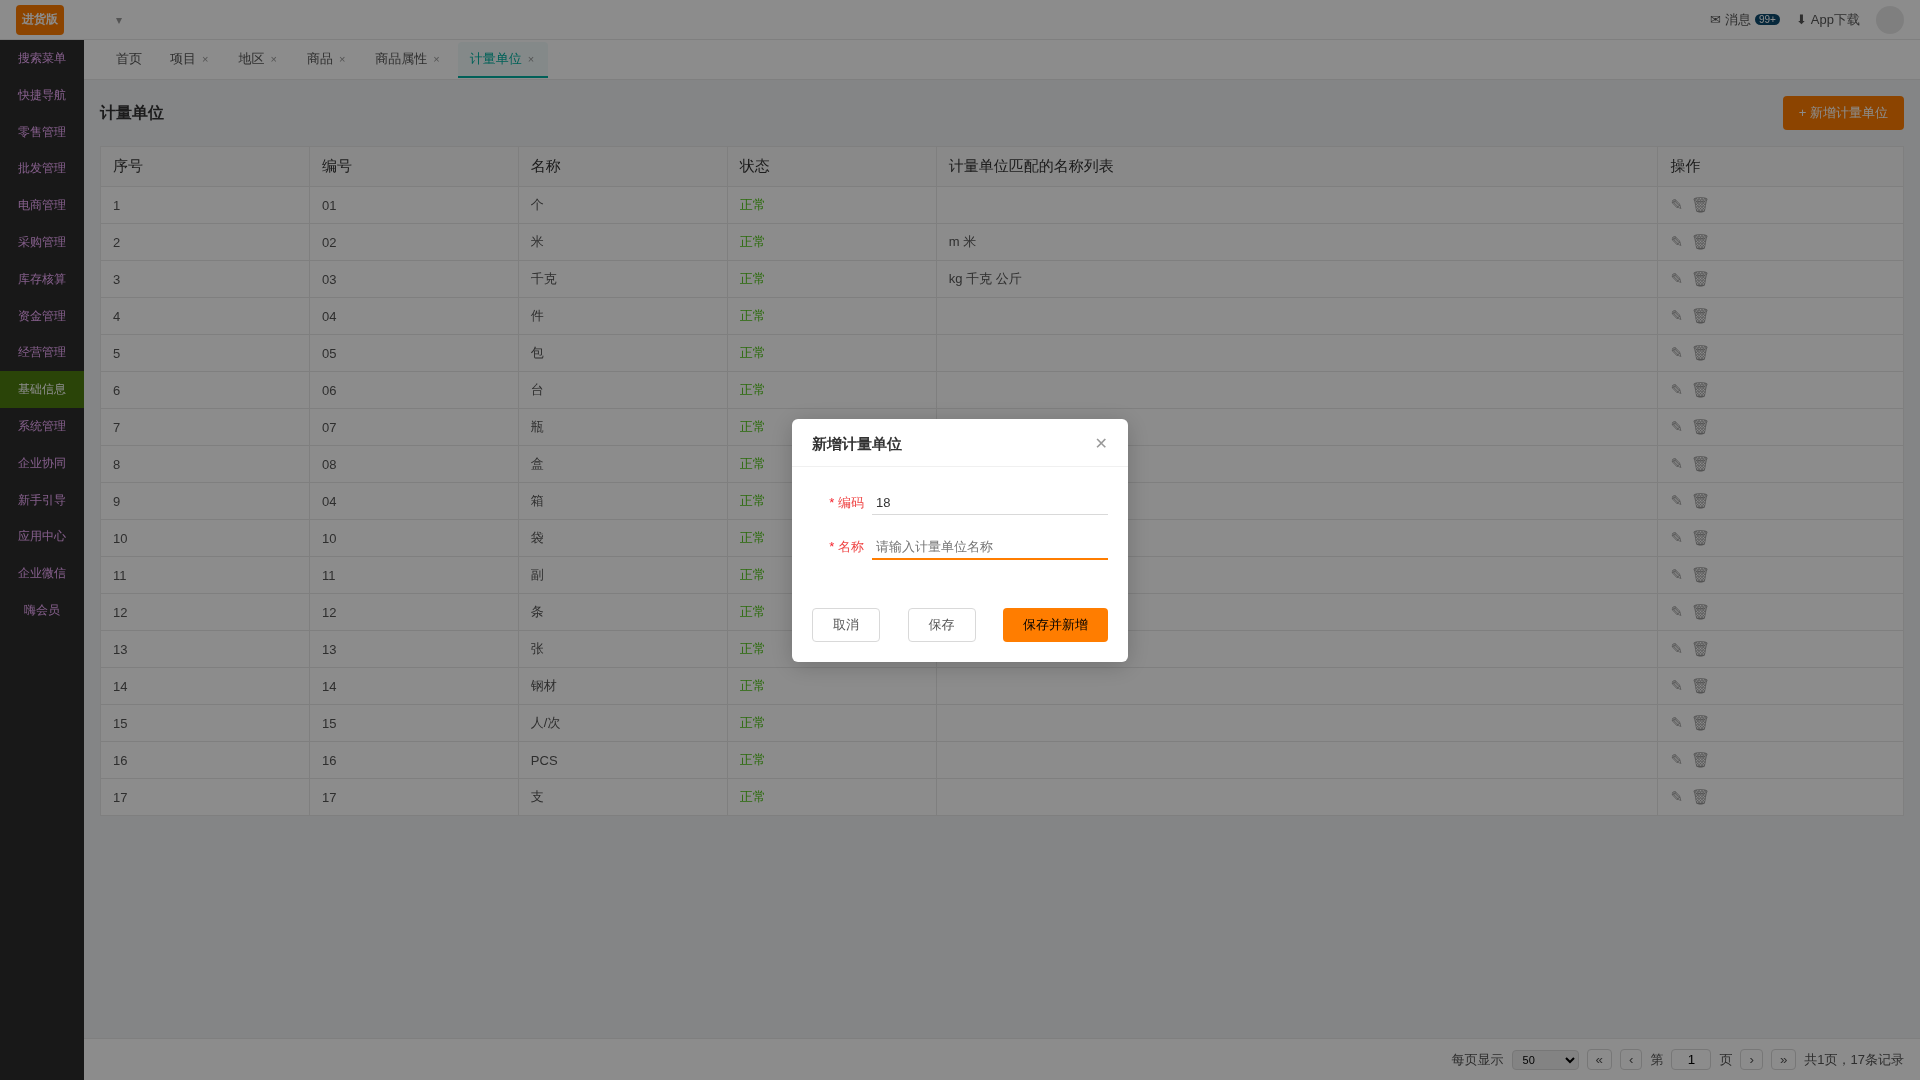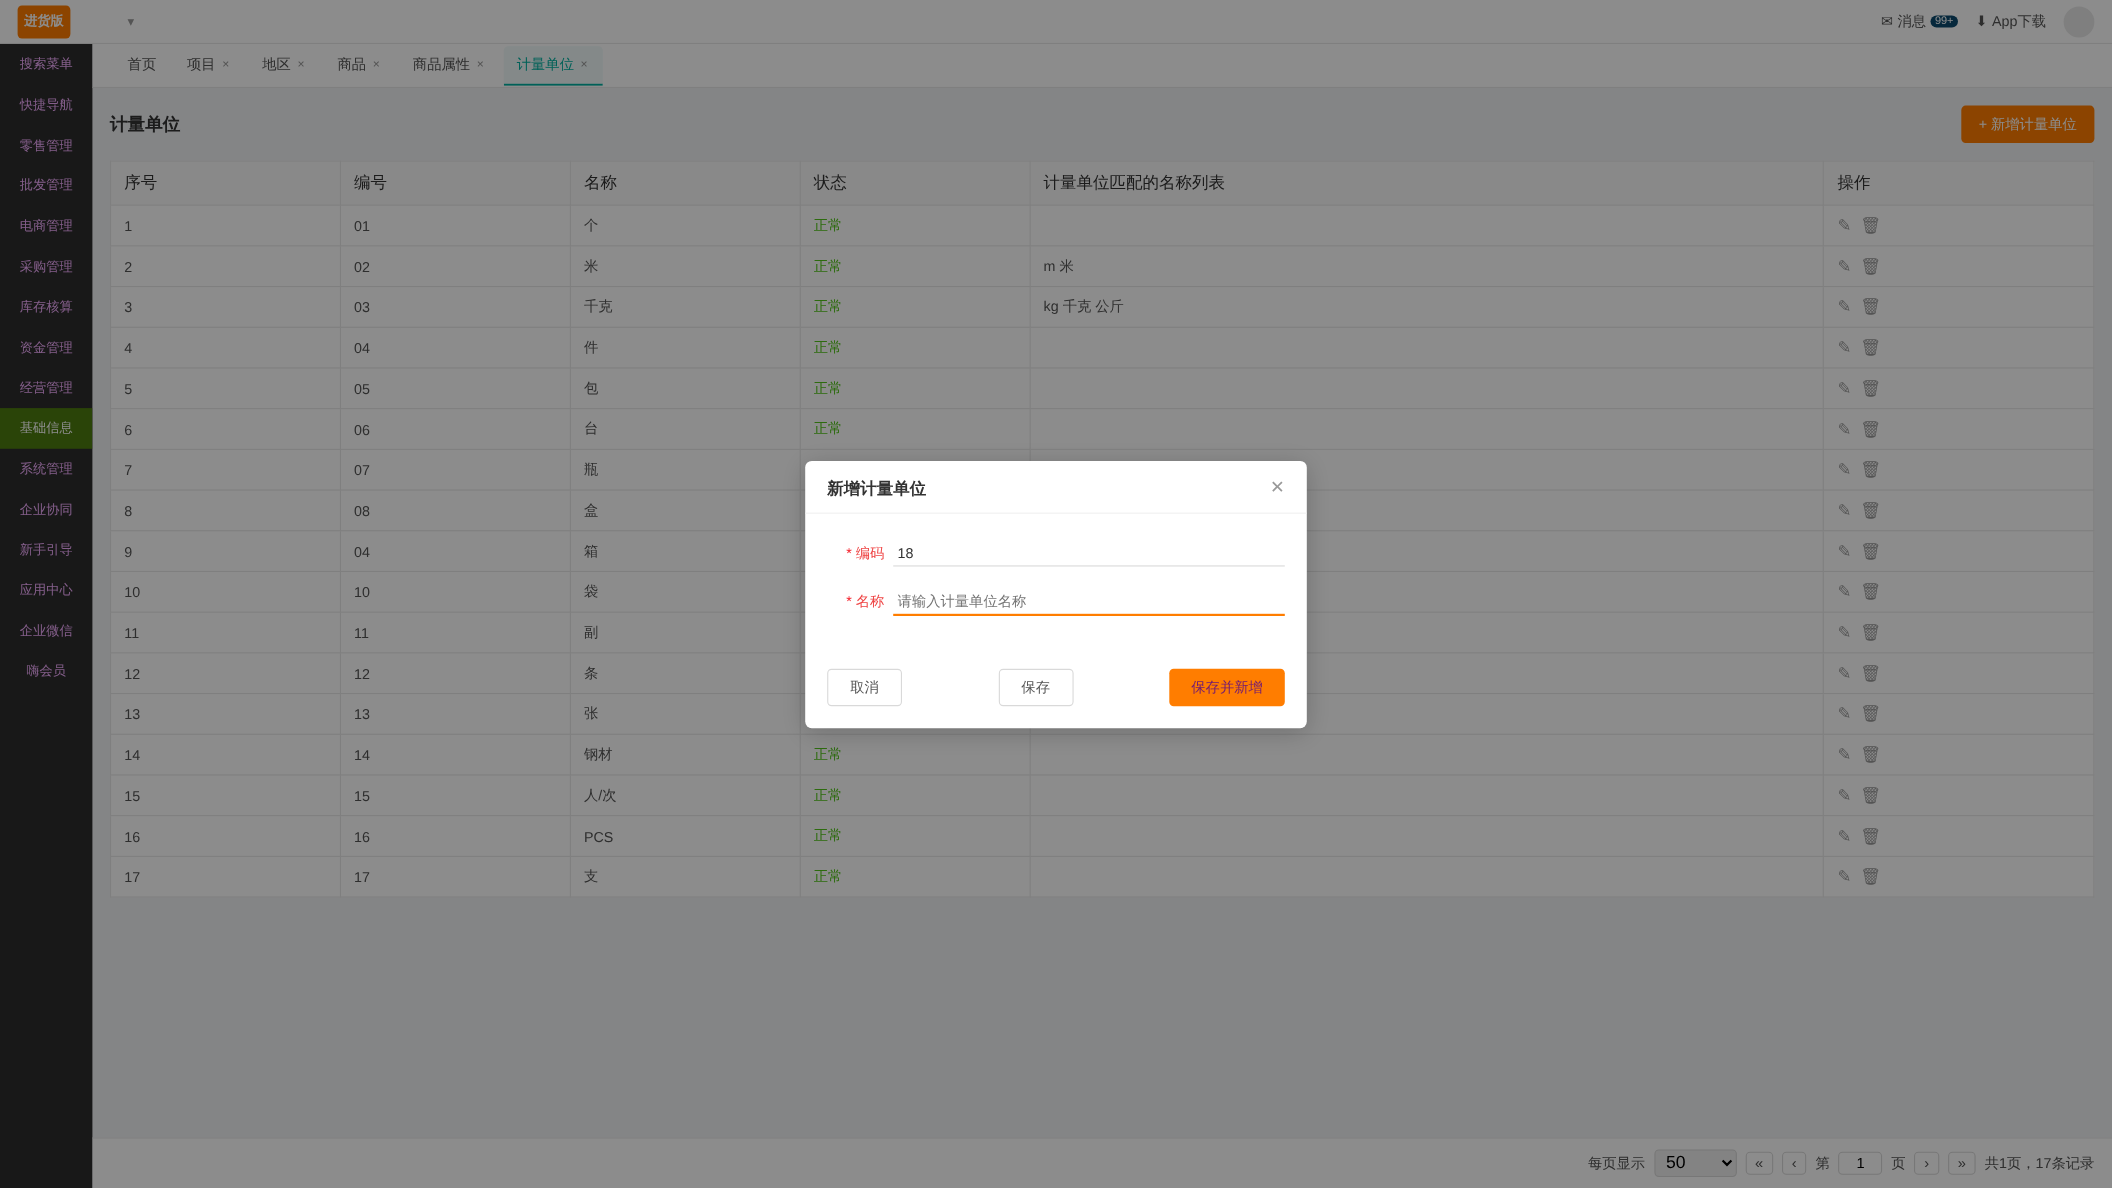--- a/index.html
+++ b/index.html
@@ -210,21 +210,21 @@
       align-items: center;
       justify-content: flex-end;
       gap: 8px;
       font-size: 13px;
       color: #555;
     }
     .page-size-select {
       border: 1px solid #d9d9d9;
       border-radius: 4px;
       padding: 2px 20px 2px 6px;
-      font-size: 16px;
+      font-size: 11px;
       cursor: pointer;
     }
     .page-nav-btn {
       border: 1px solid #d9d9d9;
       background: #fff;
       padding: 2px 8px;
       border-radius: 4px;
       cursor: pointer;
       color: #555;
     }
@@ -244,21 +244,21 @@
       z-index: 100;
       display: flex;
       align-items: center;
       justify-content: center;
     }
 
     
     .modal {
       background: #fff;
       border-radius: 6px;
-      width: 456px;
+      width: 336px;
       padding: 0;
       box-shadow: 0 4px 24px rgba(0,0,0,0.2);
       position: relative;
     }
     .modal-header {
       padding: 16px 20px 12px;
       border-bottom: 1px solid #f0f0f0;
       display: flex;
       align-items: center;
       justify-content: space-between;
@@ -325,21 +325,21 @@
       border: 1px solid #d9d9d9;
       background: #fff;
       color: #555;
       padding: 7px 20px;
       border-radius: 4px;
       cursor: pointer;
       font-size: 13px;
     }
     .btn-save-new {
       background: #ff7d00;
-      color: #701a75;
+      color: #000000;
       border: none;
       padding: 7px 20px;
       border-radius: 4px;
       cursor: pointer;
       font-size: 13px;
     }
   </style>
 </head>
 <body>
 

